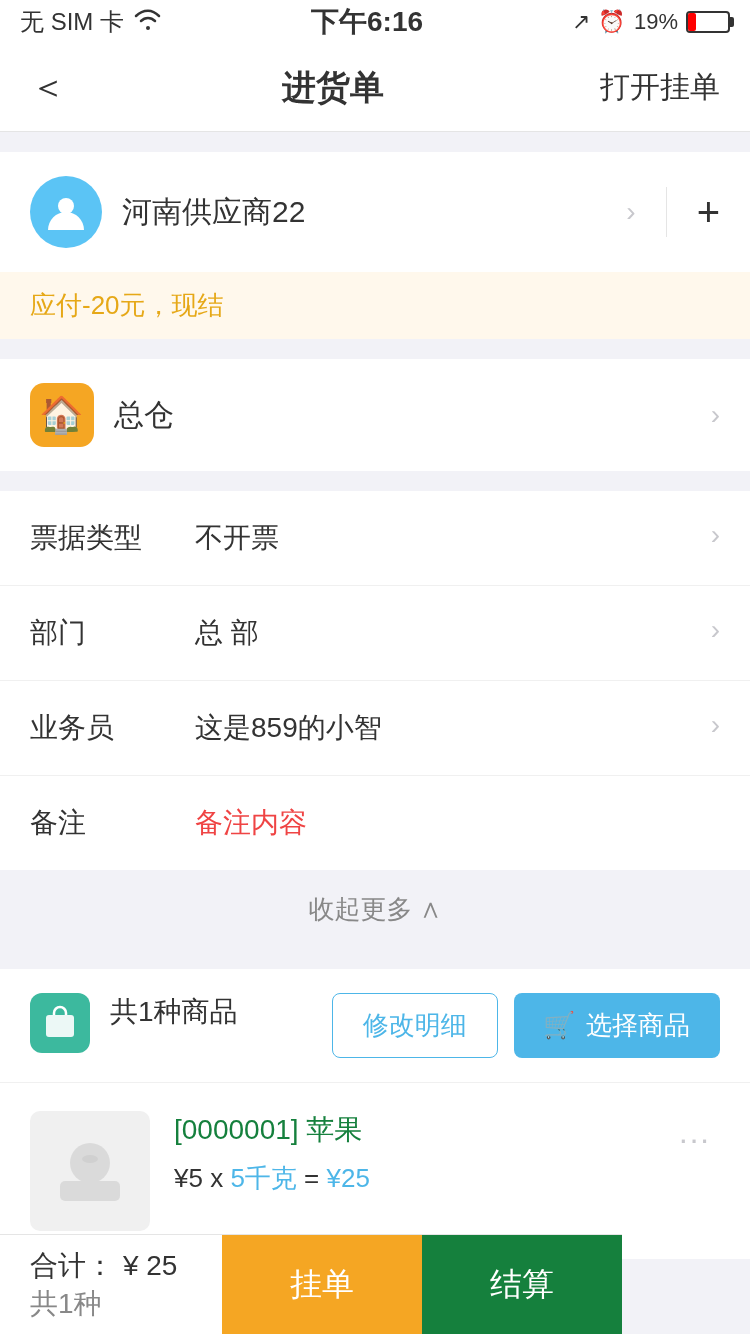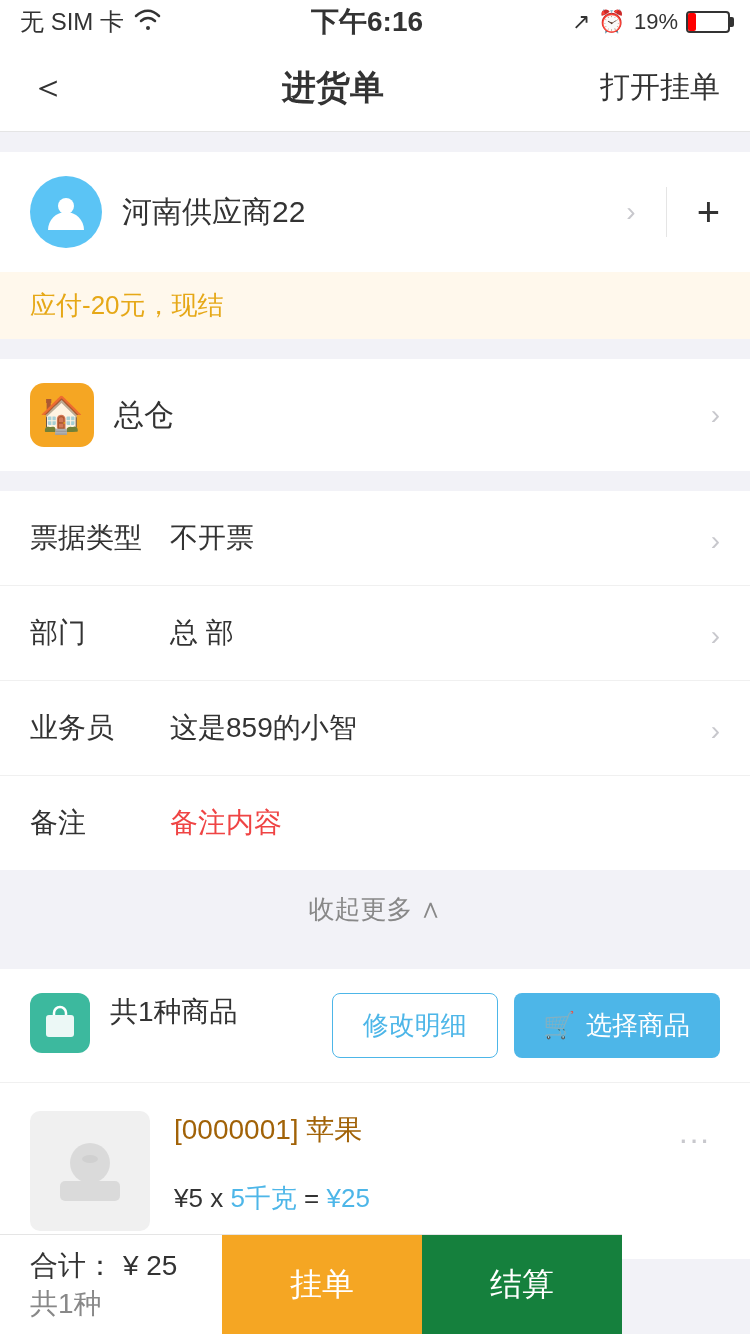--- a/index.html
+++ b/index.html
@@ -168,24 +168,25 @@
       color: #333;
     }
 
     
     .form-section {
       background: #fff;
       margin-top: 20px;
     }
     .form-row {
       display: flex;
-      align-items: flex-end;
+      align-items: flex-start;
       padding: 28px 30px;
       border-bottom: 1px solid #f0f0f0;
       min-height: 88px;
+      gap: 25px;
     }
     .form-row:last-child { border-bottom: none; }
     .form-label {
       font-size: 28px;
       color: #333;
       width: 140px;
       flex-shrink: 0;
     }
     .form-value {
       flex: 1;
@@ -271,22 +272,22 @@
       flex-shrink: 0;
       display: flex;
       align-items: center;
       justify-content: center;
       overflow: hidden;
     }
     .product-thumb svg { width: 80px; height: 80px; opacity: 0.3; }
     .product-info { flex: 1; }
     .product-name {
       font-size: 28px;
-      color: #a16207;
-      margin-bottom: 32px;
+      color: #15803d;
+      margin-bottom: 12px;
     }
     .product-price {
       font-size: 26px;
       color: #333;
     }
     .price-highlight { color: #4db6e8; }
     .product-more {
       font-size: 32px;
       color: #c8c8cd;
       cursor: pointer;

